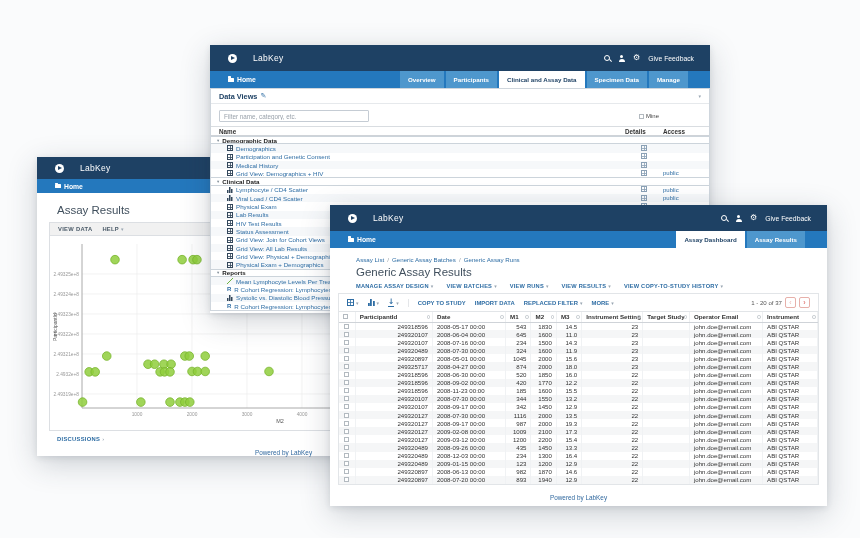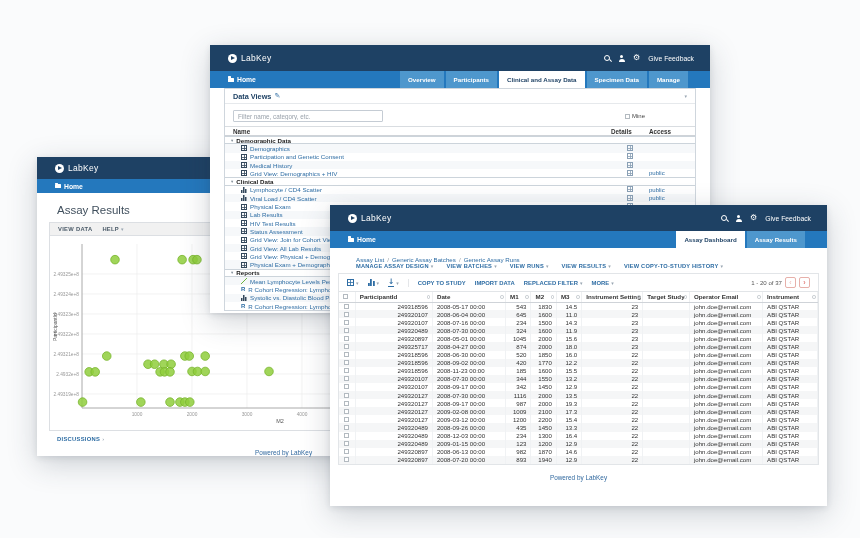--- a/index.html
+++ b/index.html
@@ -5,21 +5,21 @@
   * { margin:0; padding:0; box-sizing:border-box; font-family:"Liberation Sans", sans-serif; }
   html,body { width:860px; height:538px; overflow:hidden; background:#fafbfc; }
   .win { position:absolute; background:#fff; box-shadow:0 8px 28px rgba(40,55,75,.22), 0 2px 6px rgba(40,55,75,.12); }
   .win-assay   { left:37px;  top:157px; width:493px; height:299px; z-index:1; }
   .win-study   { left:210px; top:45px;  width:500px; height:268px; z-index:2; }
   .win-generic { left:330px; top:205px; width:497px; height:301px; z-index:3; }
 
   
   .app-header { background:#1e4164; height:26px; display:flex; align-items:center; justify-content:space-between; padding:0 16px 0 18px; }
   .win-assay .app-header { height:22px; }
-  .logo { display:flex; align-items:center; gap:4px; color:#fff; font-size:8.5px; letter-spacing:.3px; }
+  .logo { display:flex; align-items:center; gap:16px; color:#fff; font-size:8.5px; letter-spacing:.3px; }
   .logo-mark { width:9px; height:9px; border-radius:50%; background:#fff; position:relative; }
   .logo-mark::after { content:""; position:absolute; left:2.5px; top:2.5px; border-left:4px solid #1e4164; border-top:2px solid transparent; border-bottom:2px solid transparent; }
   .hdr-right { display:flex; align-items:center; gap:8px; color:#fff; font-size:6.8px; }
   .ic-search { width:6px; height:6px; border:1.2px solid #fff; border-radius:50%; position:relative; display:inline-block; }
   .ic-search::after { content:""; position:absolute; width:3px; height:1.2px; background:#fff; transform:rotate(45deg); right:-2.5px; bottom:-1px; }
   .ic-user { width:7px; height:7px; position:relative; display:inline-block; }
   .ic-user::before { content:""; position:absolute; left:2px; top:0; width:3px; height:3px; border-radius:50%; background:#fff; }
   .ic-user::after { content:""; position:absolute; left:.5px; bottom:0; width:6px; height:3px; border-radius:3px 3px 0 0; background:#fff; }
   .ic-gear { font-family:"DejaVu Sans", sans-serif; font-size:8px; color:#fff; line-height:1; }
   .navbar { background:#2478bd; height:17px; display:flex; align-items:stretch; padding-left:18px; }
@@ -39,21 +39,21 @@
   
   .win-assay .pagetitle { margin:11px 0 6px 20px; }
   .chart-panel { margin:0 12px; border:1px solid #dcdfe3; }
   .panel-toolbar { height:13px; background:#f1f1f1; border-bottom:1px solid #dcdfe3; display:flex; align-items:center; gap:10px; padding:0 8px; }
   .tb-link { font-size:5.8px; font-weight:bold; color:#4a5a68; letter-spacing:.3px; display:flex; gap:2px; align-items:center; }
   .discussions { margin:5px 0 0 20px; font-size:5.8px; font-weight:bold; color:#2e6da4; letter-spacing:.3px; }
   .win-assay .powered { margin-top:7px; }
 
   
   .win-study .pagetitle { margin:10px 0 8px 26px; }
-  .dv-panel { margin:0 14px; border:1px solid #cfd6dd; background:#fff; }
+  .dv-panel { margin:0 0; border:1px solid #cfd6dd; background:#fff; }
   .dv-head { height:15px; display:flex; align-items:center; padding:0 8px; border-bottom:1px solid #e6e9ec; }
   .dv-title { font-size:7.3px; font-weight:bold; color:#1e4164; }
   .ic-pencil { font-family:"DejaVu Sans", sans-serif; font-size:7px; color:#2e6da4; margin-left:3px; }
   .dv-collapse { margin-left:auto; }
   .dv-filter-row { display:flex; align-items:center; padding:6px 8px 4px; }
   .dv-filter { width:150px; height:12px; border:1px solid #c5ccd4; border-radius:1px; font-size:6.3px; padding:0 4px; color:#8a939c; }
   .dv-filter::placeholder { color:#9aa2ab; }
   .mine { margin-left:auto; margin-right:42px; display:flex; align-items:center; gap:2px; font-size:6px; color:#444; }
   .cb { width:5px; height:5px; border:1px solid #b3bac0; background:#fff; display:inline-block; }
   .dv-grid-head { display:flex; align-items:center; height:10px; border-top:1px solid #d9dde1; border-bottom:1px solid #cfd3d8; font-size:6.3px; font-weight:bold; color:#333; }
@@ -394,20 +394,21 @@
         <span class="tab">Assay Results</span>
       </div>
   </div>
   <div class="crumbs" id="generic-crumbs">
       <span class="link">Assay List</span>
       <span>/</span>
       <span class="link">Generic Assay Batches</span>
       <span>/</span>
       <span class="link">Generic Assay Runs</span>
     </div>
+  <h1 class="pagetitle">Generic Assay Results</h1>
   <div class="menubar" id="generic-menu">
       <span class="menu-item">
         <span>MANAGE ASSAY DESIGN</span>
         <span class="caret">▾</span>
       </span>
       <span class="menu-item">
         <span>VIEW BATCHES</span>
         <span class="caret">▾</span>
       </span>
       <span class="menu-item">

